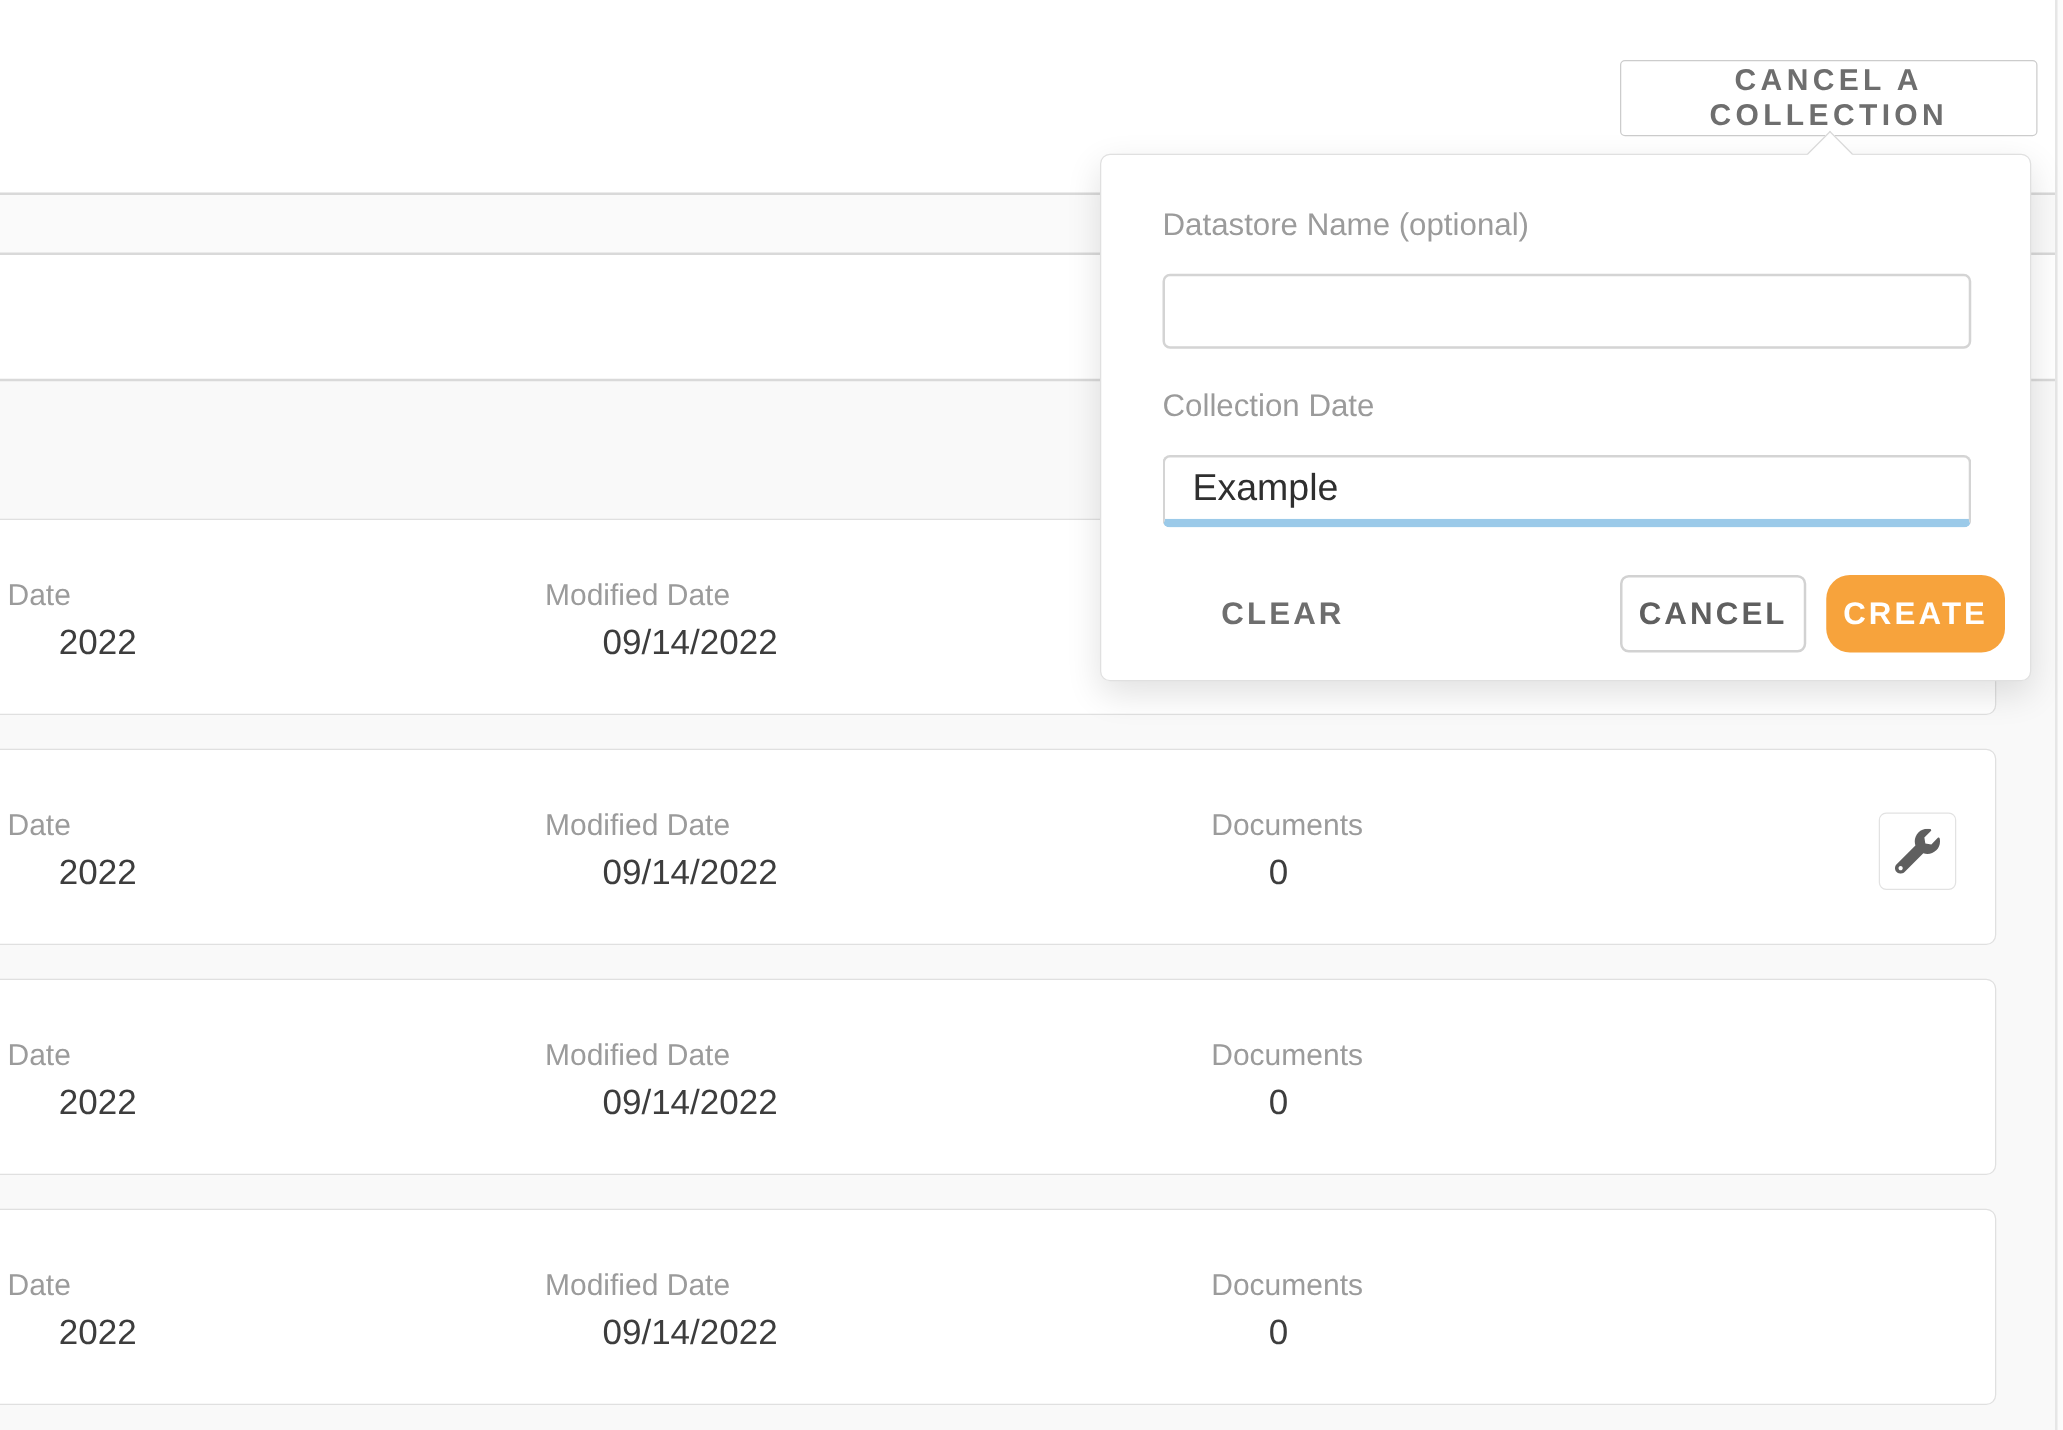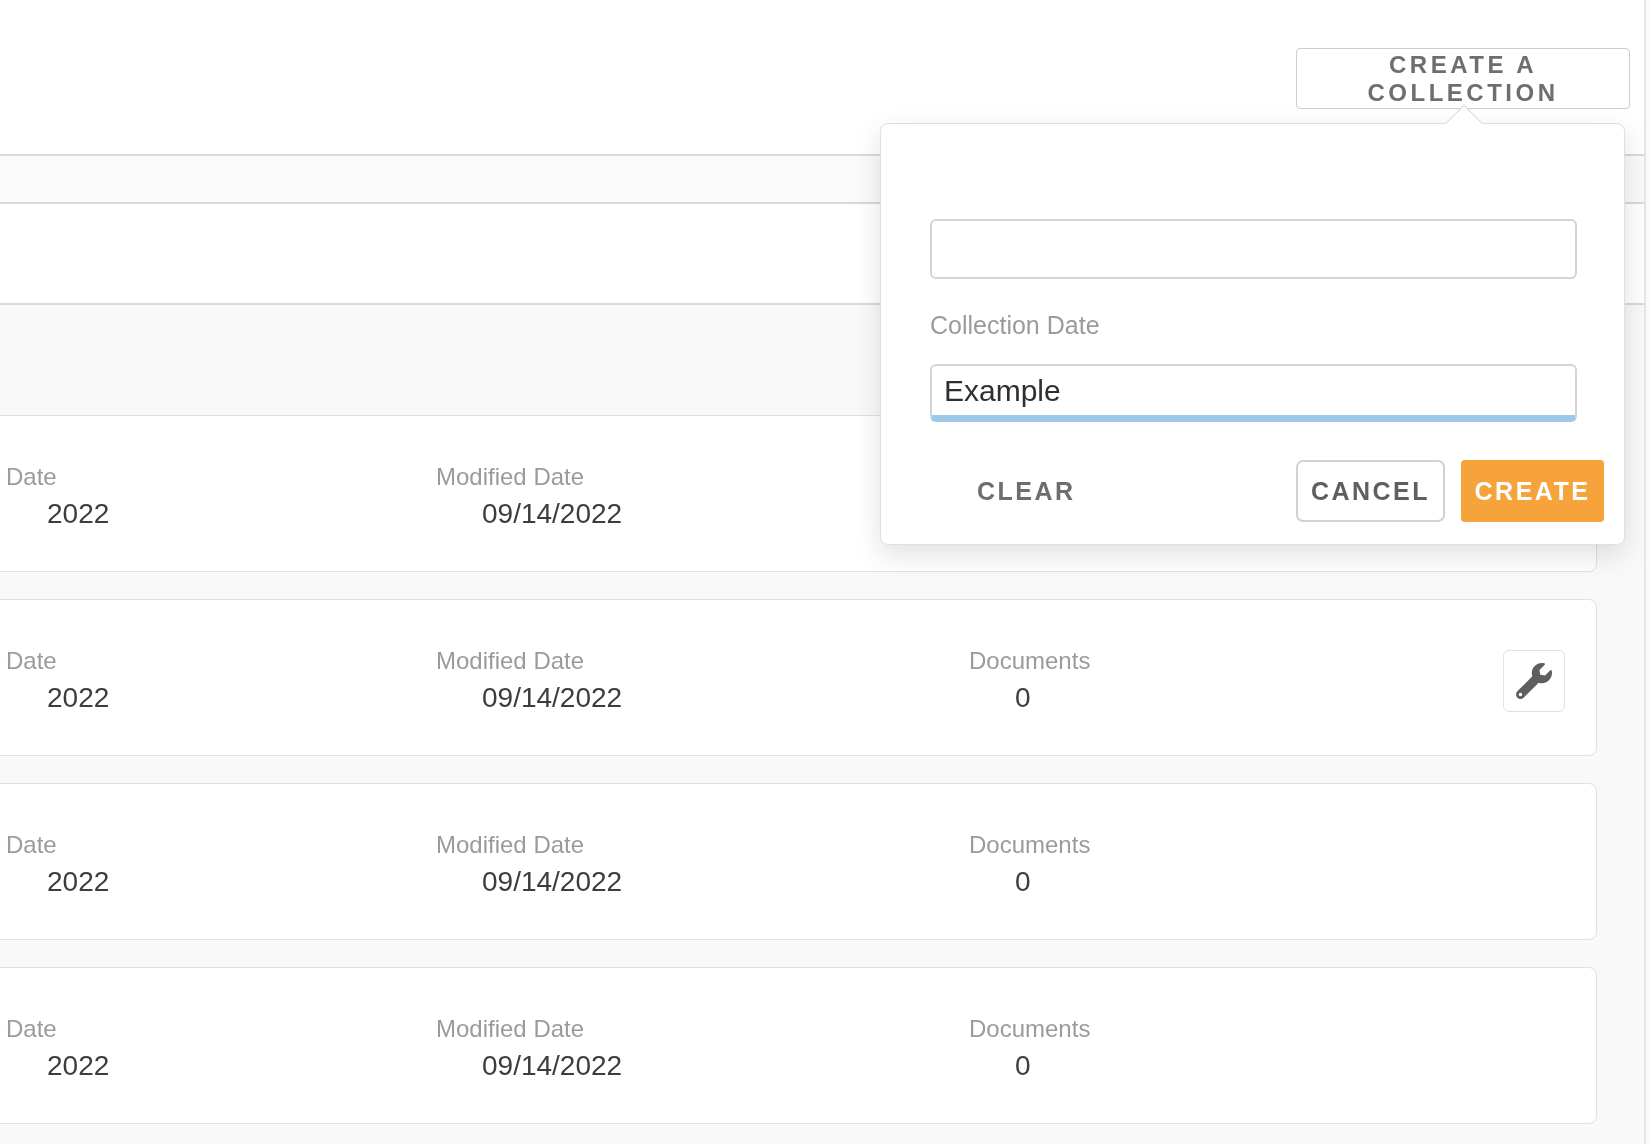--- a/index.html
+++ b/index.html
@@ -76,54 +76,54 @@
     border-left:1.5px solid #d9d9d9; border-top:1.5px solid #d9d9d9;
   }
   .field-label{
     position:absolute; left:49px; font-size:25px; color:var(--label-gray);
   }
   .label-datastore{top:42px;}
   .label-collection{top:187px;}
   .field-input{
     position:absolute; left:49px; width:647px; height:60px;
     border:2px solid #d4d4d4; border-radius:6px; background:#fff;
-    font-family:inherit; font-size:30px; color:#2f2f2f; padding:0 12px;
+    font-family:inherit; font-size:30px; color:#2f2f2f; padding:0 22px;
     outline:none;
   }
   .input-datastore{top:95px;}
   .input-collection{top:240px; height:58px; border-bottom:7px solid var(--focus-blue); border-radius:6px;}
   .popover-actions{position:absolute; left:0; top:336px; width:745px; height:62px;margin-left:27px;}
   .clear-btn{
     position:absolute; left:69px; top:0; height:62px; line-height:62px;
     background:none; border:none; font-family:inherit;
     font-size:25px; font-weight:600; letter-spacing:2.5px; color:var(--btn-gray);
     cursor:pointer;
   }
   .cancel-btn{
     position:absolute; left:388px; top:0; width:149px; height:62px;
     background:#fff; border:2px solid #d2d2d2; border-radius:7px;
     font-family:inherit; font-size:25px; font-weight:600; letter-spacing:2.5px;
     color:#5f5f5f; cursor:pointer;
   }
   .create-btn{
     position:absolute; left:553px; top:0; width:143px; height:62px;
-    background:var(--accent-orange); border:none; border-radius:4px;
+    background:var(--accent-orange); border:none; border-radius:19px;
     font-family:inherit; font-size:25px; font-weight:600; letter-spacing:2.5px;
     color:#ffffff; cursor:pointer;
   }
 </style>
 </head>
 <body>
 
 <div class="band band-gray-1"></div>
 <div class="band band-white"></div>
 <div class="band band-gray-2"></div>
 <div class="scroll-track"></div>
 
-<button class="create-collection-btn">CREATE A COLLECTION</button>
+<button class="create-collection-btn">CANCEL A COLLECTION</button>
 
 <div id="cards-area">
     <div class="card" style="top: 415px;">
       <div class="col col-0">
         <div class="col-label">Date</div>
         <div class="col-value">2022</div>
       </div>
       <div class="col col-1">
         <div class="col-label">Modified Date</div>
         <div class="col-value">09/14/2022</div>
@@ -174,20 +174,21 @@
       <div class="col col-2">
         <div class="col-label">Documents</div>
         <div class="col-value">0</div>
       </div>
     </div>
   </div>
 
 <div class="popover">
   <div class="popover-arrow"></div>
 
+  <div class="field-label label-datastore">Datastore Name (optional)</div>
   <input class="field-input input-datastore" type="text" value="" style="">
 
   <div class="field-label label-collection">Collection Date</div>
   <input class="field-input input-collection" type="text" value="Example" style="">
 
   <div class="popover-actions">
     <button class="clear-btn">CLEAR</button>
     <button class="cancel-btn">CANCEL</button>
     <button class="create-btn">CREATE</button>
   </div>

